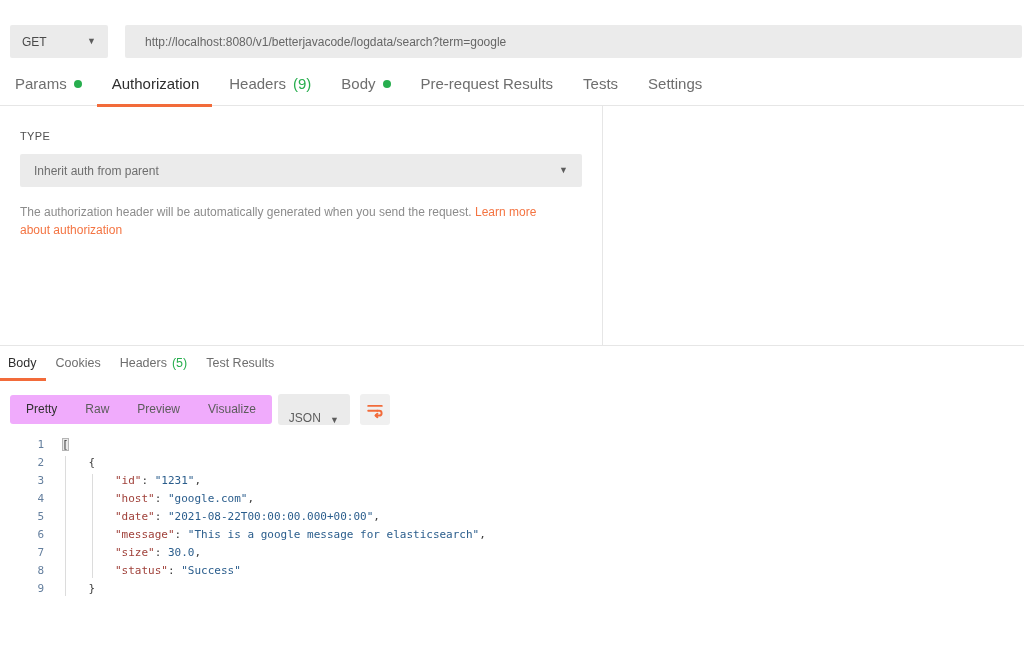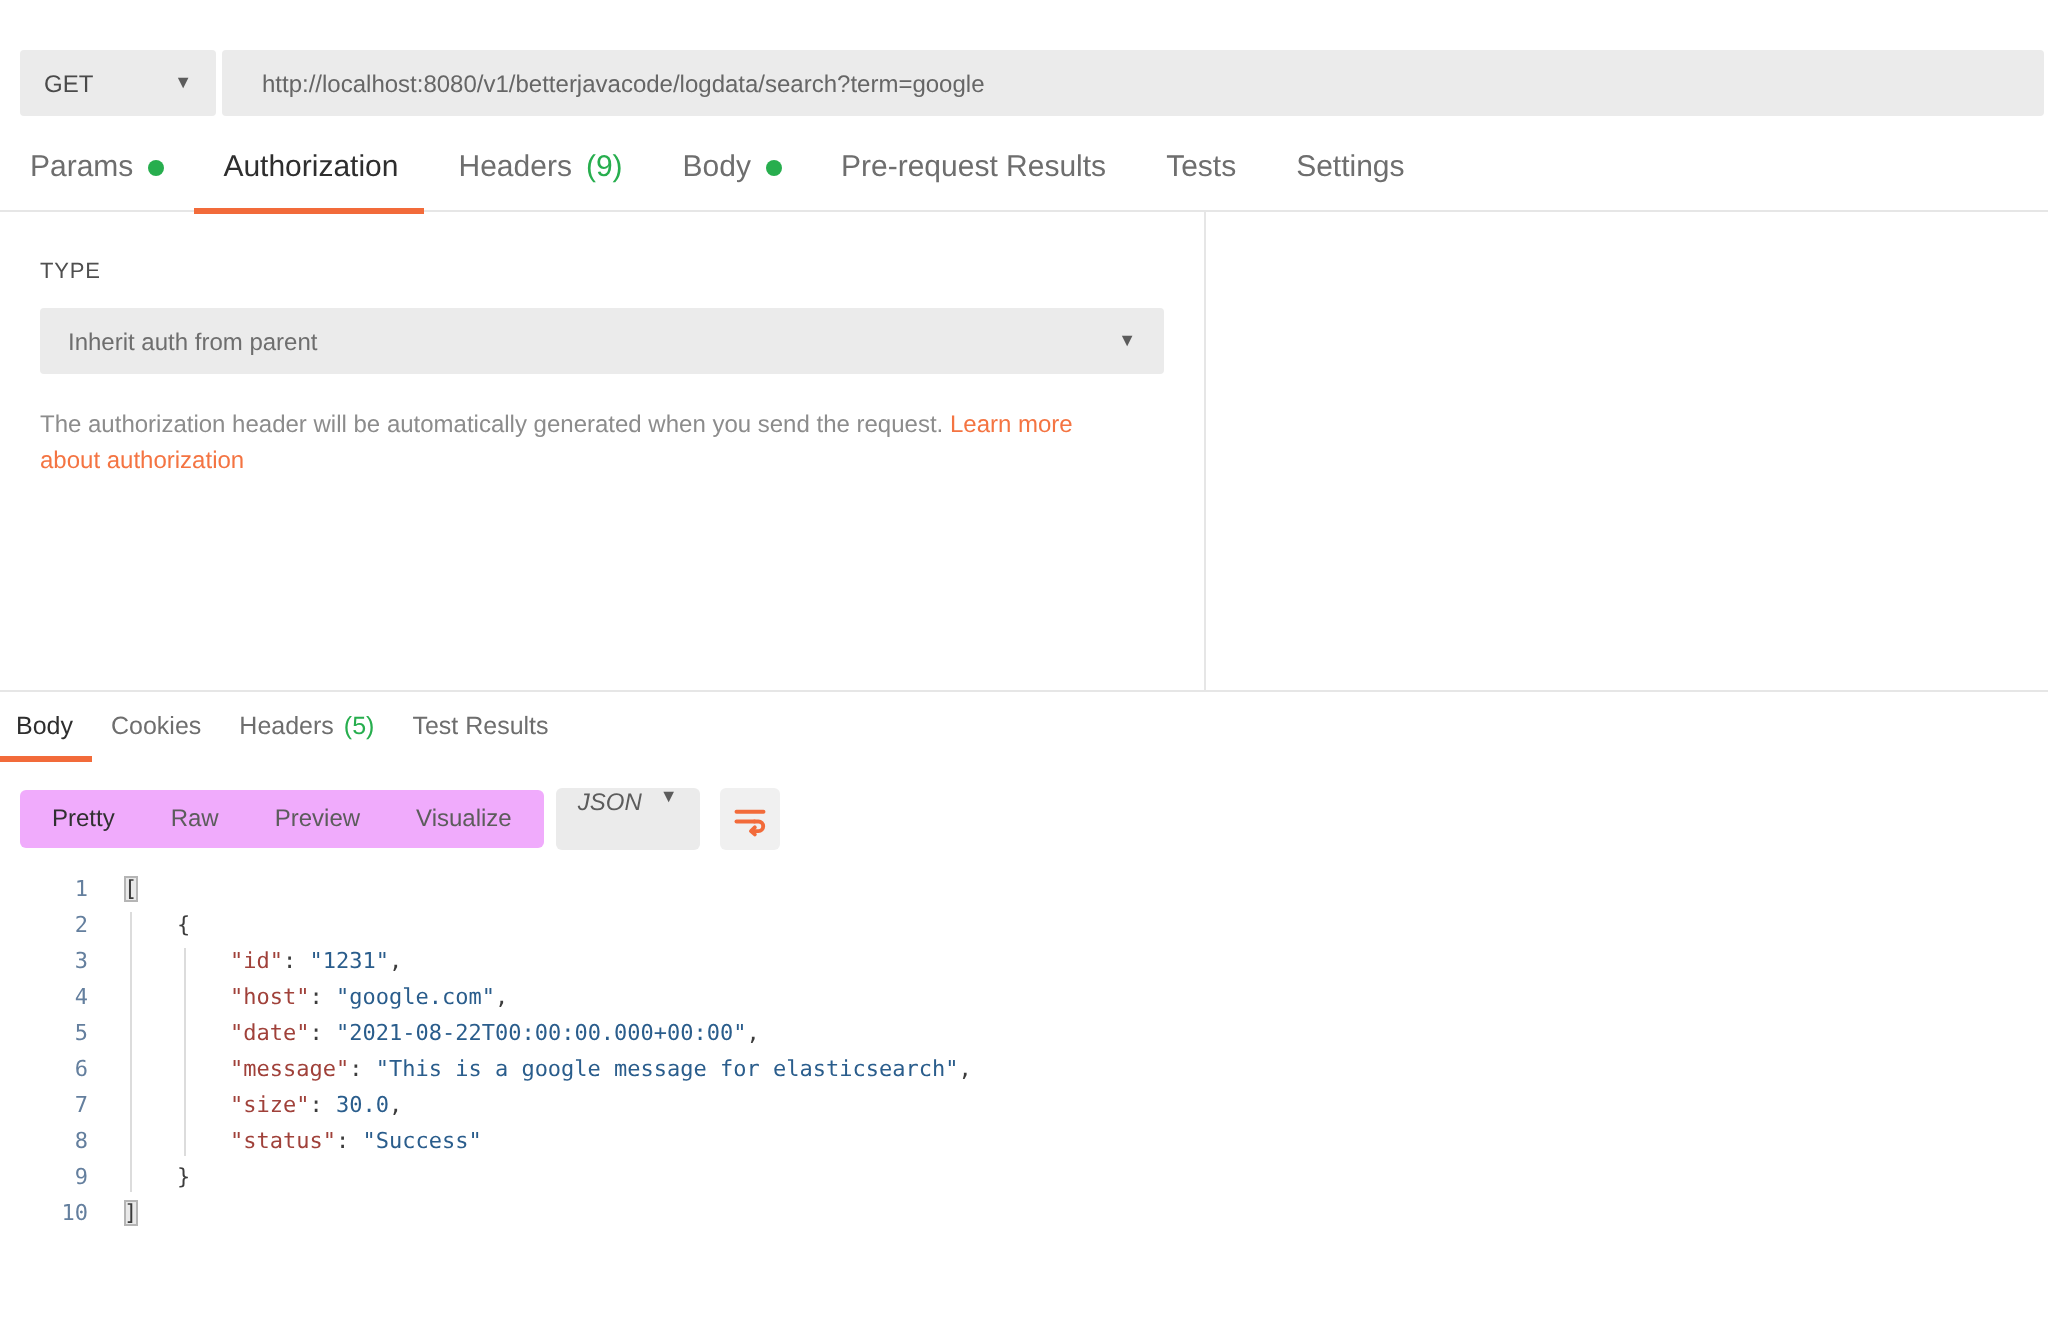--- a/index.html
+++ b/index.html
@@ -4,21 +4,21 @@
 <style>
   * { margin:0; padding:0; box-sizing:border-box; }
   html,body { background:#fff; }
   body {
     width:1024px; height:663px; overflow:hidden; position:relative;
     font-family:"Liberation Sans", sans-serif; -webkit-font-smoothing:antialiased;
   }
   .app { width:1024px; height:663px; }
 
   
-  .url-row { display:flex; gap:3px; margin:25px 0 0 10px; height:33px; }
+  .url-row { display:flex; gap:17px; margin:25px 0 0 10px; height:33px; }
   .method-select {
     width:98px; background:#ebebeb; border-radius:2px; display:flex;
     align-items:center; justify-content:space-between; padding:0 12px;
     font-size:12px; color:#4a4a4a; cursor:pointer;
   }
   .url-input {
     flex:1; background:#ebebeb; border-radius:2px; display:flex; align-items:center;
     padding-left:20px; font-size:12px; color:#666; margin-right:2px;
   }
   .chev { font-size:9px; color:#5c5c5c; line-height:1; }
@@ -58,21 +58,21 @@
   .resp-tabs .tab.active::after {
     content:""; position:absolute; left:-8px; right:-9px; bottom:0; height:3px; background:#f26b3a;
   }
 
   .toolbar { display:flex; align-items:center; margin:13px 0 0 10px; height:31px; }
   .segmented { display:flex; align-items:center; background:#f0abfc; border-radius:3px; height:29px; padding:0 2px; }
   .segmented .mode { padding:0 14px; font-size:12px; color:#5c5c5c; line-height:29px; cursor:pointer; }
   .segmented .mode.active { color:#303030; }
   .lang-select {
     margin-left:6px; height:31px; background:#ebebeb; border-radius:3px; display:flex;
-    align-items:flex-start; padding:0 11px; gap:9px; font-size:12px; color:#5c5c5c; cursor:pointer;font-style:italic;
+    align-items:flex-end; padding:0 11px; gap:9px; font-size:12px; color:#5c5c5c; cursor:pointer;
   }
   .wrap-btn {
     margin-left:10px; width:30px; height:31px; background:#f0f0f0; border:none; border-radius:3px;
     display:flex; align-items:center; justify-content:center; cursor:pointer;
   }
 
   
   .code { margin-top:11px; font:11px/18px "DejaVu Sans Mono", monospace; position:relative; }
   .line { display:flex; height:18px; }
   .ln { width:44px; text-align:right; color:#647f9e; flex:none; }
@@ -212,20 +212,16 @@
           <span class="lc"><span class="tk-p">        </span><span class="tk-key">"size"</span><span class="tk-p">: </span><span class="tk-num">30.0</span><span class="tk-p">,</span></span>
         </div>
         <div class="line">
           <span class="ln">8</span>
           <span class="lc"><span class="tk-p">        </span><span class="tk-key">"status"</span><span class="tk-p">: </span><span class="tk-str">"Success"</span></span>
         </div>
         <div class="line">
           <span class="ln">9</span>
           <span class="lc"><span class="tk-p">    }</span></span>
         </div>
-        <div class="line">
-          <span class="ln">10</span>
-          <span class="lc"><span class="tk-hl">]</span></span>
-        </div>
       </div>
   </div>
 
 </div>
 
 </body></html>

